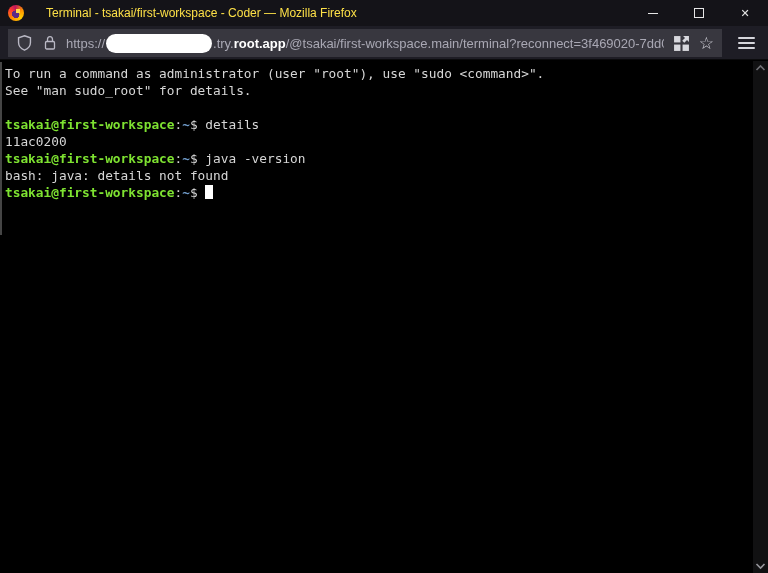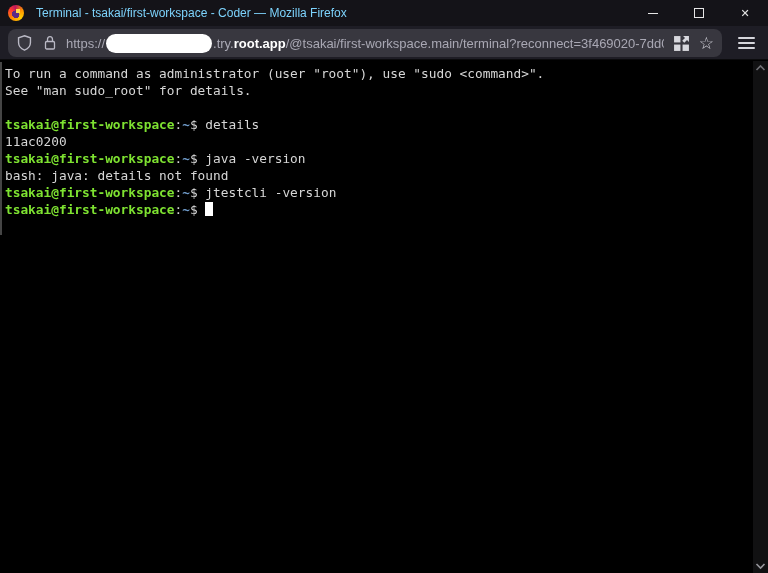--- a/index.html
+++ b/index.html
@@ -12,40 +12,40 @@
     background:#141318; display:flex; align-items:center;
   }
   .ff-logo {
     width:16px; height:16px; border-radius:50%; margin-left:8px; flex:0 0 auto;
     background:
       radial-gradient(circle at 62% 38%, #ffd84d 0 16%, rgba(0,0,0,0) 17%),
       radial-gradient(circle at 48% 58%, #5b2b87 0 30%, rgba(0,0,0,0) 31%),
       conic-gradient(from 210deg, #ff9400, #ff3b30 25%, #c2185b 40%, #ff9400 60%, #ffcc00 80%, #ff9400);
   }
   .title-text {
-    color:#7dd3fc; font-size:12px; margin-left:12px; white-space:nowrap;
+    color:#fde047; font-size:12px; margin-left:22px; white-space:nowrap;
     overflow:hidden; flex:1 1 auto;
   }
   .win-controls { display:flex; height:26px; flex:0 0 auto; }
   .win-btn {
     width:46px; height:26px; display:flex; align-items:center; justify-content:center;
     color:#e6e6e6; cursor:default;
   }
   .glyph-min { width:10px; height:1px; background:#e6e6e6; display:block; }
   .glyph-max { width:10px; height:10px; border:1px solid #e6e6e6; display:block; }
   .glyph-close { font-size:11px; line-height:11px; color:#e6e6e6; }
 
   
   .toolbar {
     position:absolute; left:0; top:26px; width:768px; height:34px;
     background:#1e1d25; border-bottom:1px solid #0b0b0d;
   }
   .urlbar {
     position:absolute; left:8px; top:3px; width:714px; height:28px;
-    background:#38373f; border-radius:8px; display:flex; align-items:center;
+    background:#38373f; border-radius:0; display:flex; align-items:center;
     padding:0 8px; overflow:hidden;
   }
   .urlbar svg { flex:0 0 auto; }
   .url-text {
     flex:1 1 auto; overflow:hidden; white-space:nowrap; font-size:13px;
     color:#a9a8b4; margin-left:9px; display:flex; align-items:center;
   }
   .url-dim { color:#a9a8b4; }
   .url-domain { color:#ffffff; font-weight:600; }
   .redaction-pill {
@@ -145,21 +145,20 @@
 <div class="terminal">
   <div class="term-left-edge"></div>
   <div>
       <div class="tline"><span class="seg-fg">To run a command as administrator (user "root"), use "sudo &lt;command&gt;".</span></div>
       <div class="tline"><span class="seg-fg">See "man sudo_root" for details.</span></div>
       <div class="tline">&nbsp;</div>
       <div class="tline"><span class="seg-green">tsakai@first-workspace</span><span class="seg-fg">:</span><span class="seg-blue">~</span><span class="seg-fg">$ </span><span class="seg-fg">details</span></div>
       <div class="tline"><span class="seg-fg">11ac0200</span></div>
       <div class="tline"><span class="seg-green">tsakai@first-workspace</span><span class="seg-fg">:</span><span class="seg-blue">~</span><span class="seg-fg">$ </span><span class="seg-fg">java -version</span></div>
       <div class="tline"><span class="seg-fg">bash: java: details not found</span></div>
-      <div class="tline"><span class="seg-green">tsakai@first-workspace</span><span class="seg-fg">:</span><span class="seg-blue">~</span><span class="seg-fg">$ </span><span class="seg-fg">jtestcli -version</span></div>
       <div class="tline"><span class="seg-green">tsakai@first-workspace</span><span class="seg-fg">:</span><span class="seg-blue">~</span><span class="seg-fg">$ </span><span class="cursor"></span></div>
     </div>
 </div>
 
 <div class="scrollbar">
   <span style="display:flex;">
     <svg width="11" height="8" viewBox="0 0 11 8" fill="none" stroke="#6f6f74" stroke-width="1.6">
       <polyline points="1.5,6 5.5,2 9.5,6"></polyline>
     </svg>
   </span>

